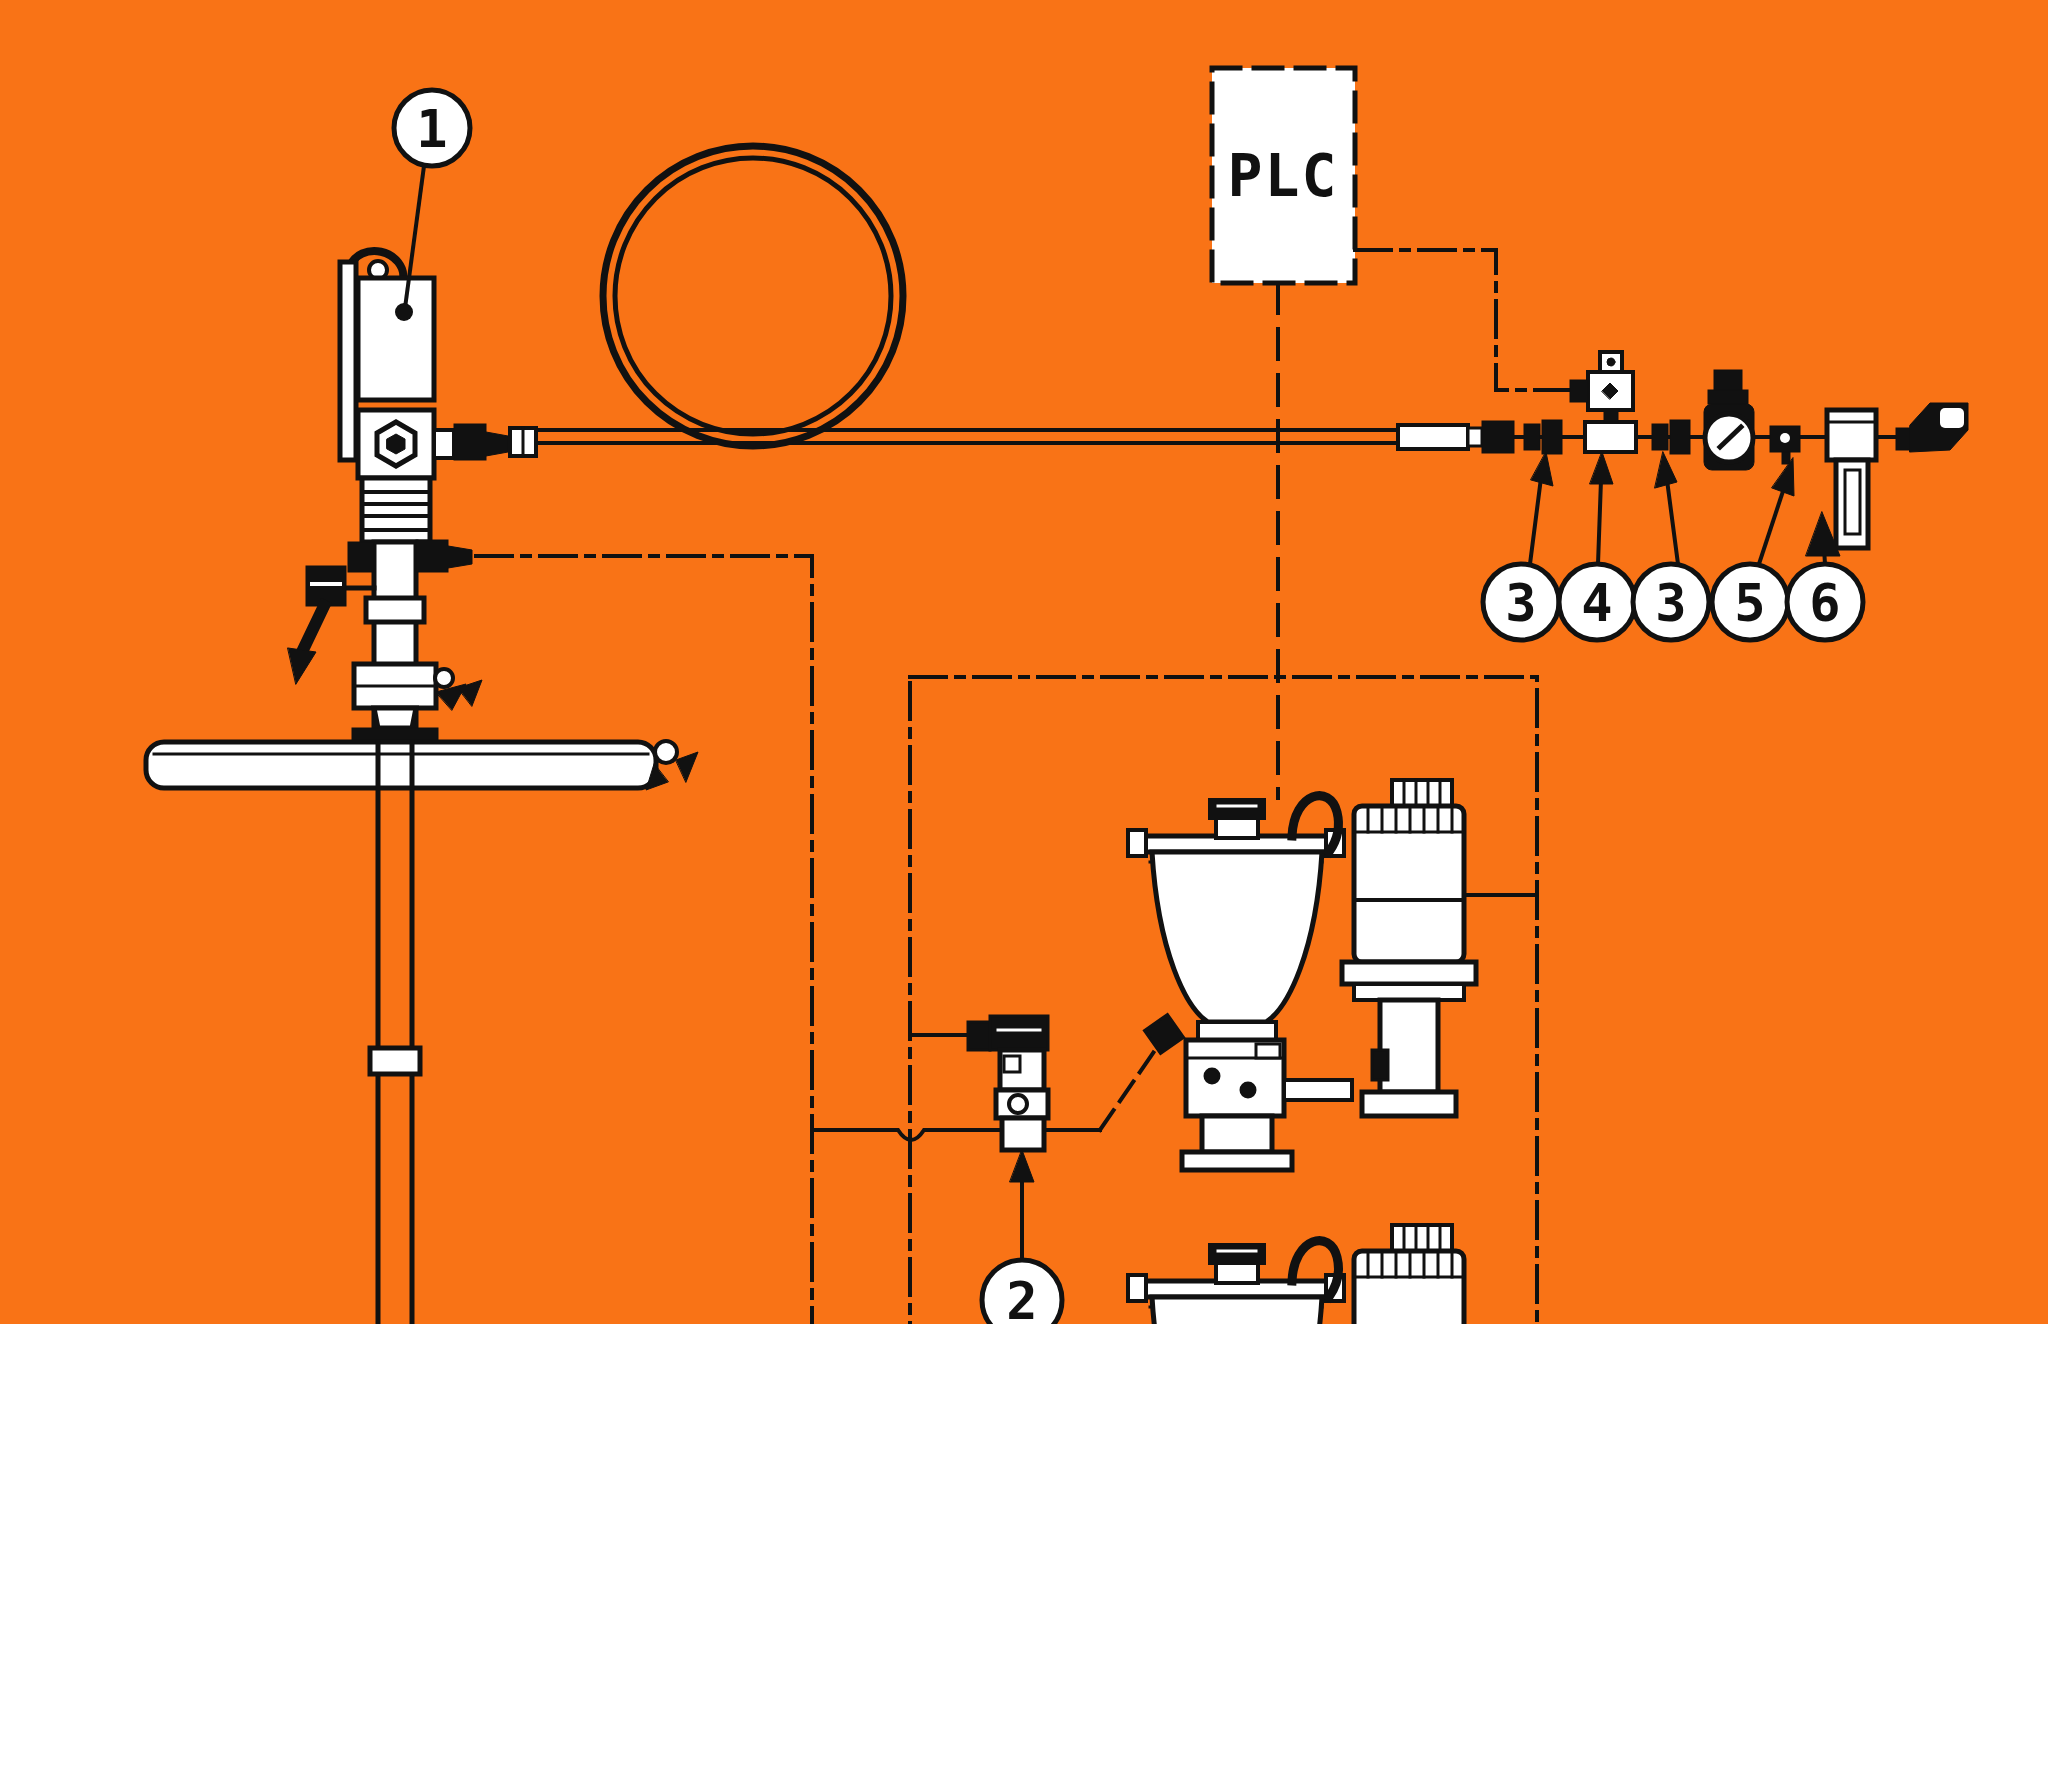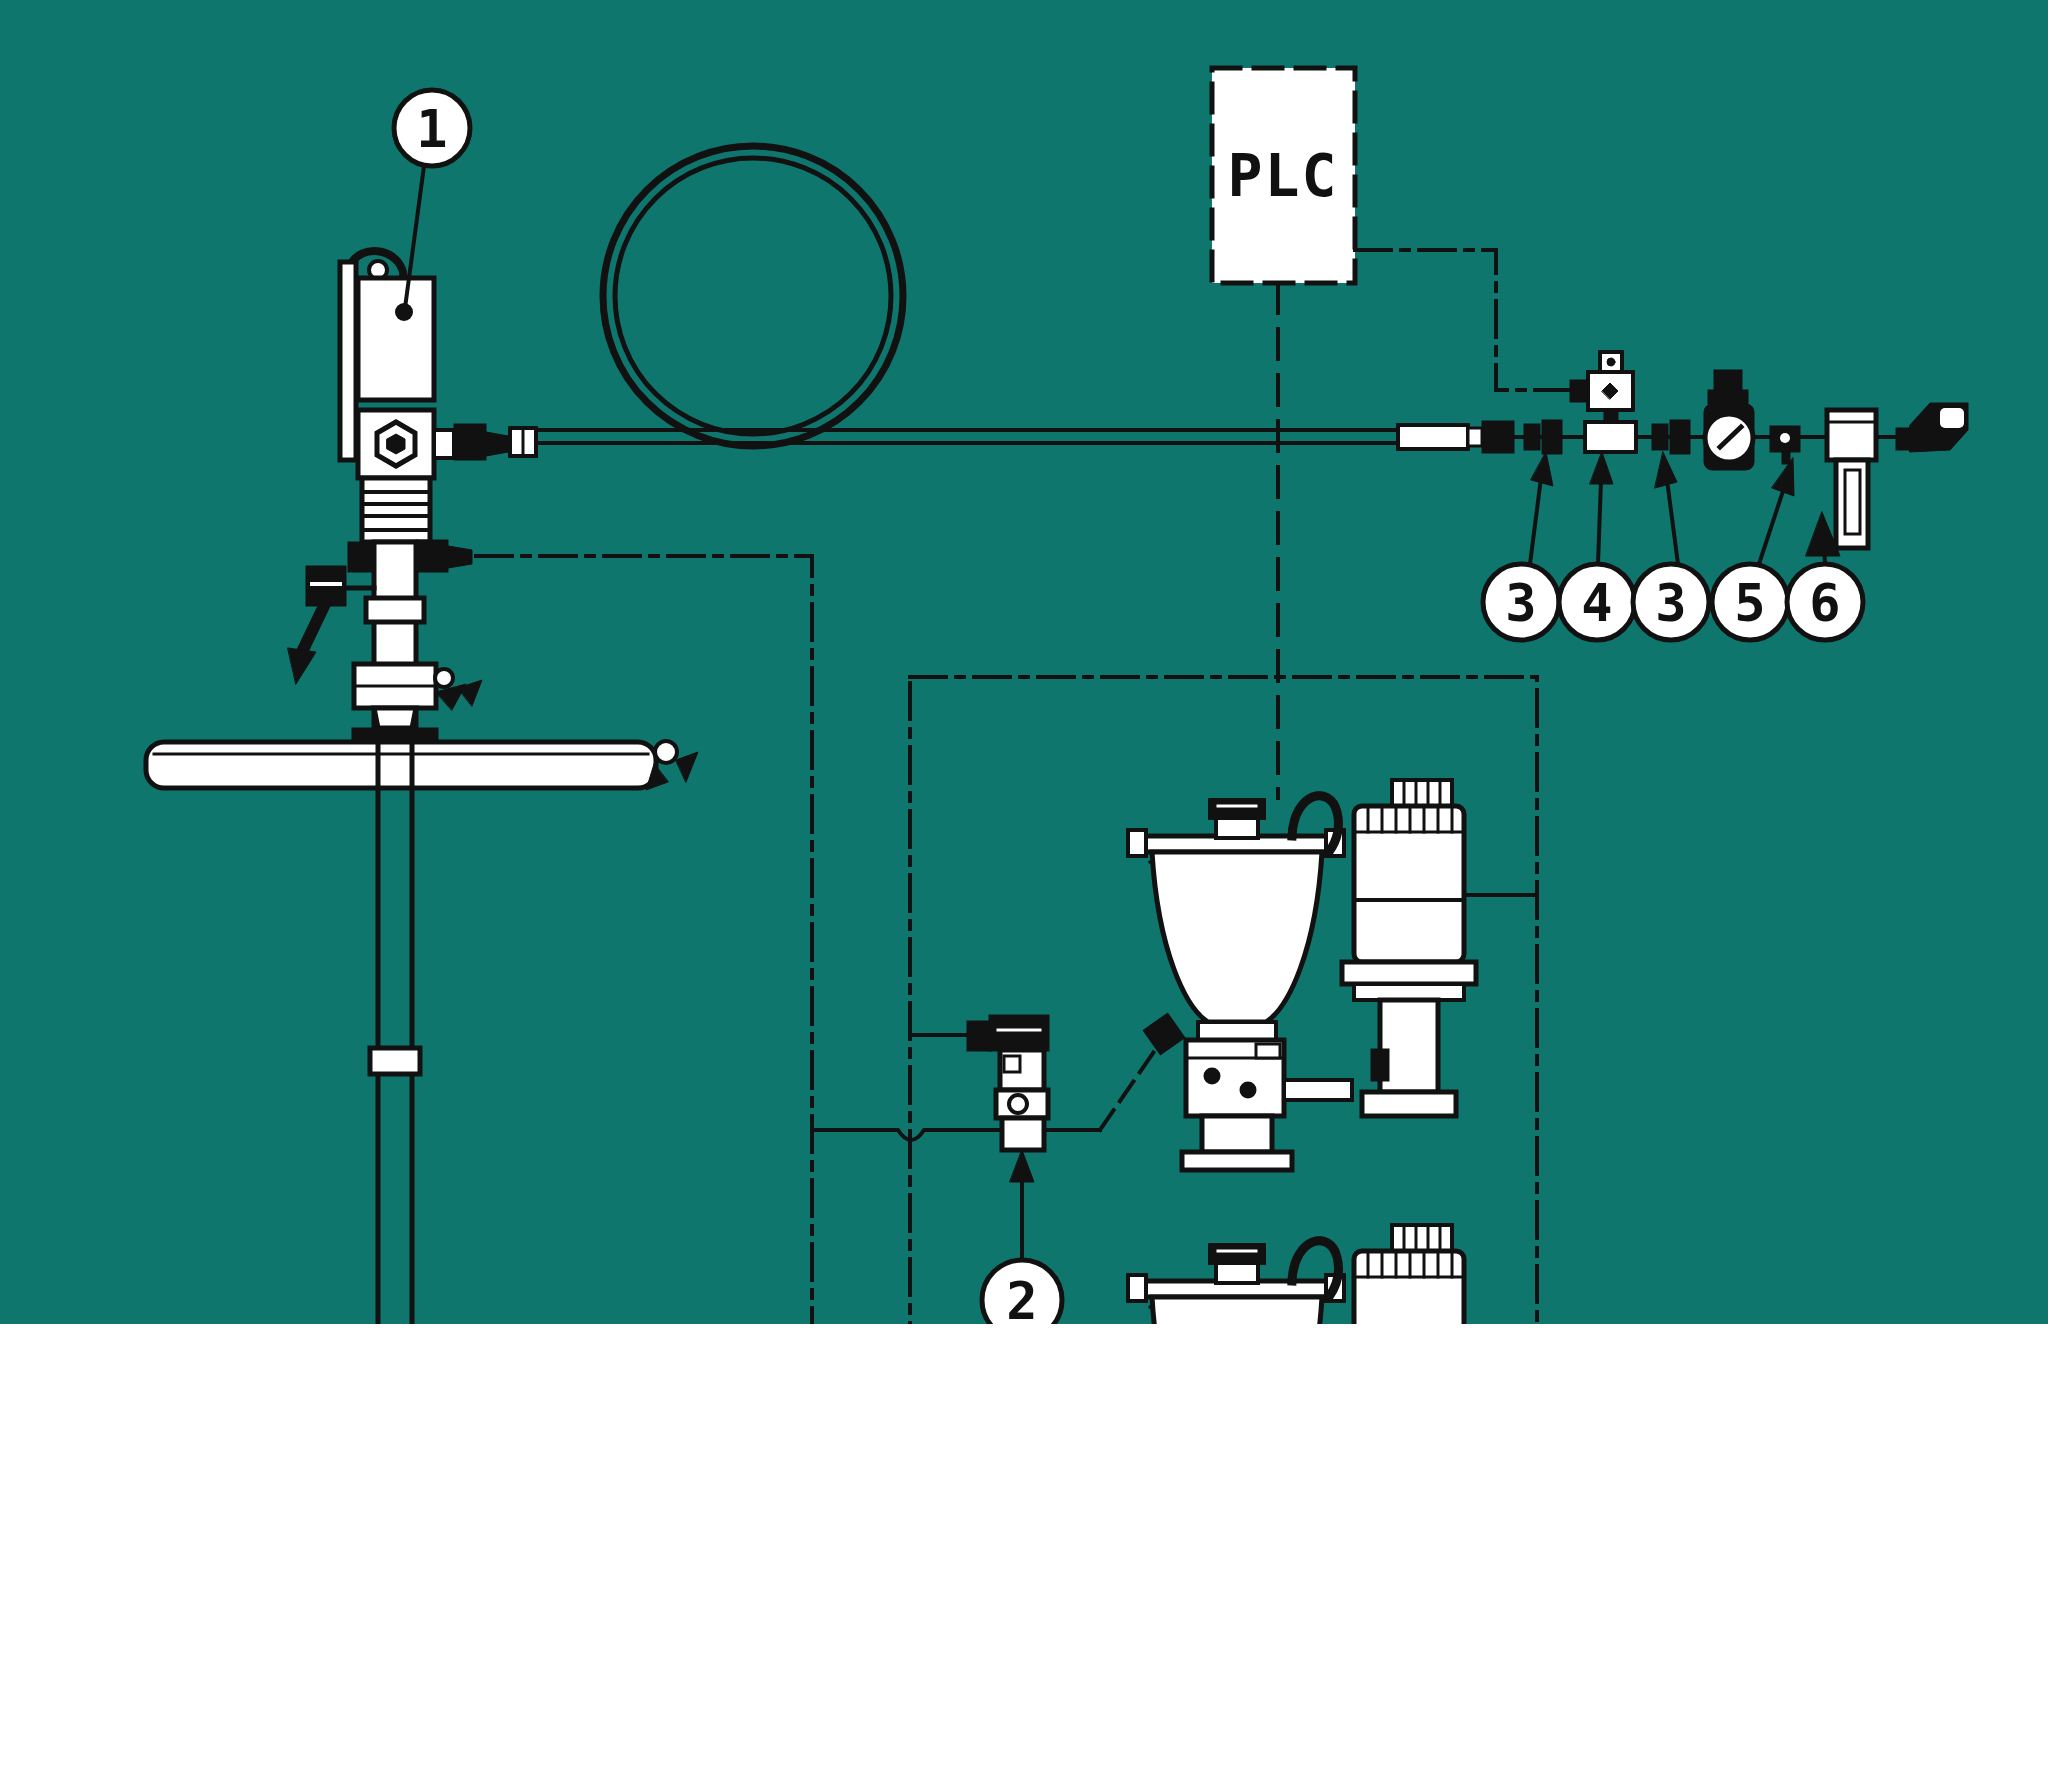--- a/index.html
+++ b/index.html
@@ -1,17 +1,17 @@
 <!DOCTYPE html>
 <html><head>
 <meta charset="utf-8">
 <style>
   html,body{margin:0;padding:0;background:#ffffff;}
   body{font-family:"DejaVu Sans Mono","Liberation Mono",monospace;}
-  .stage{width:2048px;height:1324px;position:relative;background:#0f766e;overflow:hidden;}
+  .stage{width:2048px;height:1324px;position:relative;background:#f97316;overflow:hidden;}
   svg{display:block;}
   text{font-family:"DejaVu Sans Mono","Liberation Mono",monospace;font-weight:700;fill:#111;}
   .balloon-num{font-size:52px;}
   .plc-text{font-size:58px;letter-spacing:2px;}
 </style>
 </head>
 <body>
 
 <div class="stage">
 <svg width="2048" height="1766" viewBox="0 0 2048 1766" xmlns="http://www.w3.org/2000/svg" stroke="#111" fill="none" stroke-linecap="square">

